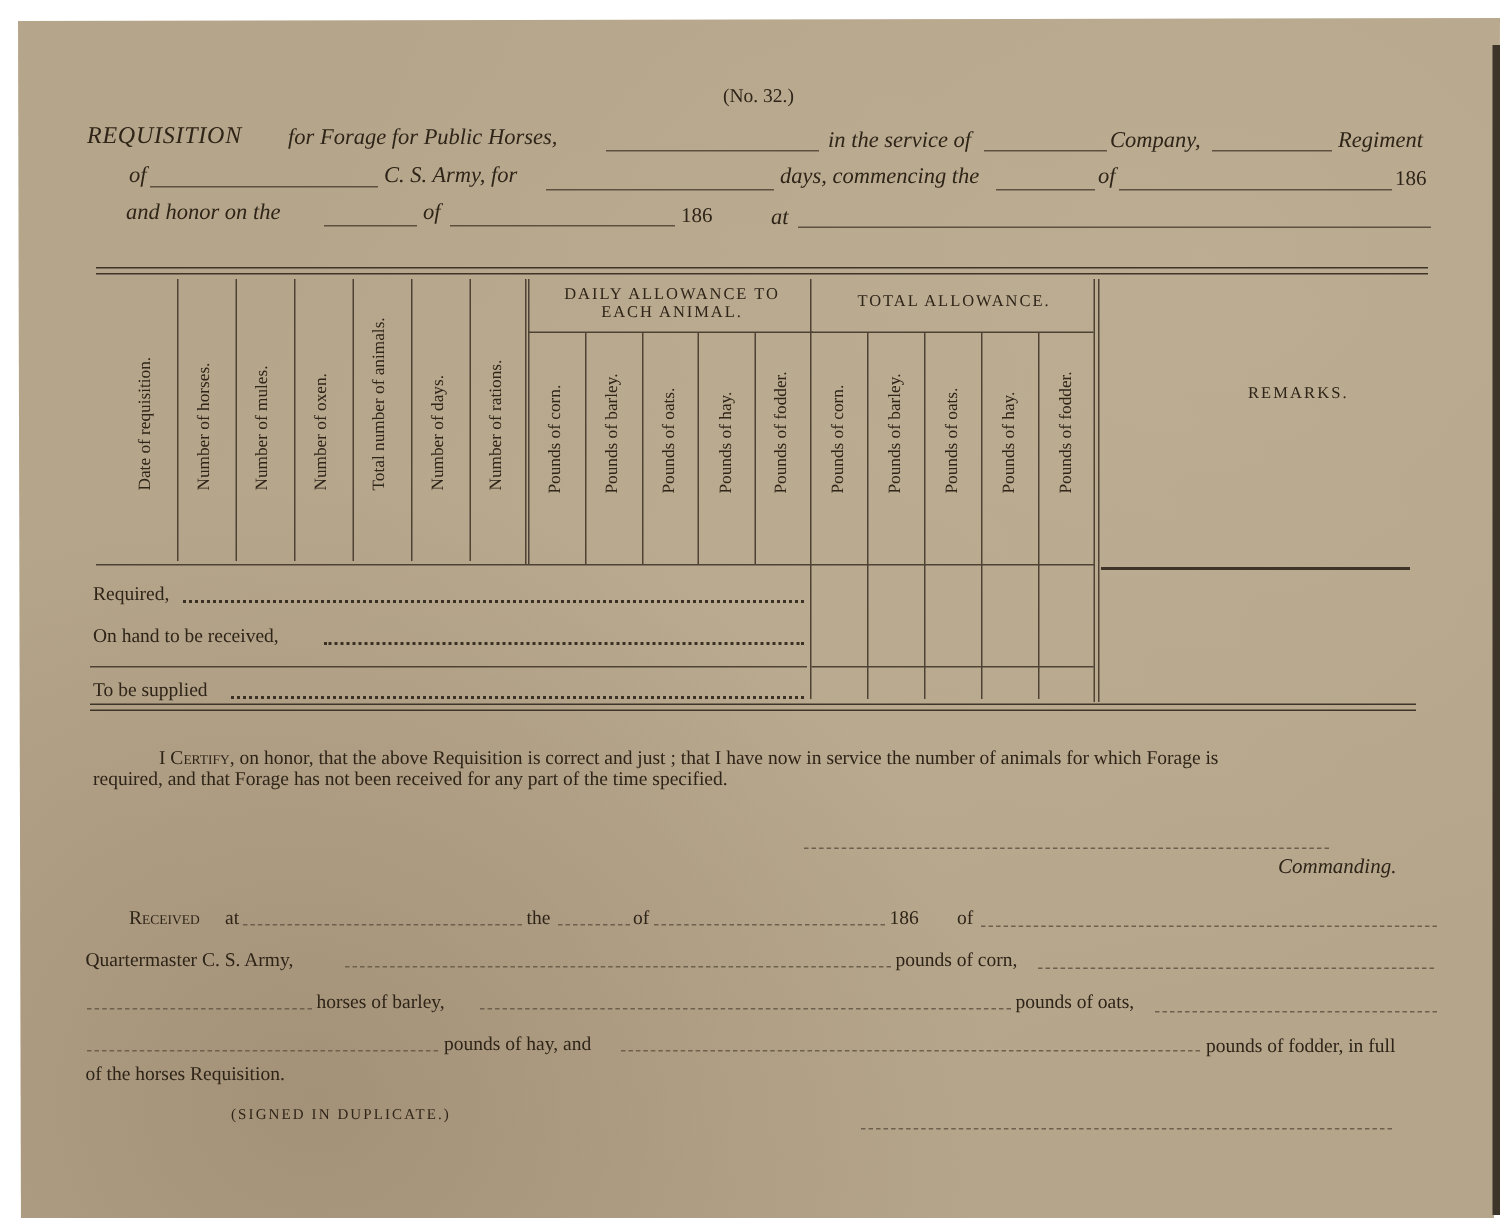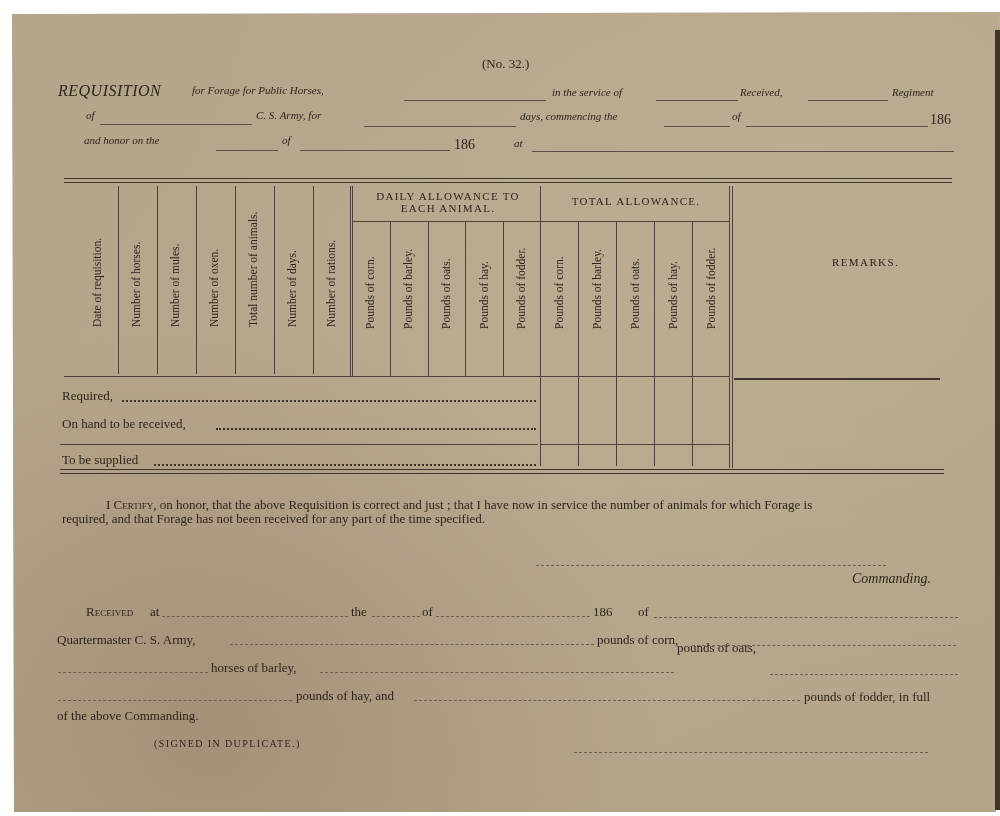--- a/index.html
+++ b/index.html
@@ -7,21 +7,21 @@
          font-family:"DejaVu Serif","Liberation Serif",serif; color:#2e2418; }
   .paper { position:absolute; left:12px; top:12px; width:988px; height:800px;
            background:#b5a58a;
            background-image:
              radial-gradient(ellipse at 20% 90%, rgba(150,130,105,0.55) 0%, rgba(0,0,0,0) 40%),
              radial-gradient(ellipse at 80% 20%, rgba(196,182,156,0.45) 0%, rgba(0,0,0,0) 55%),
              radial-gradient(ellipse at 50% 50%, rgba(190,176,150,0.35) 0%, rgba(0,0,0,0) 70%);
            clip-path: polygon(0 2px, 100% 0, 99.6% 100%, 0.2% 100%); }
   .right-edge { position:absolute; right:0; top:30px; width:5px; height:780px; background:#3d342a; }
   .abs { position:absolute; white-space:nowrap; }
-  .ital { font-family:"Liberation Serif","DejaVu Serif",serif; font-style:italic; font-size:11px; }
+  .ital { font-family:"Liberation Serif","DejaVu Serif",serif; font-style:italic; font-size:15px; }
   .rom { font-family:"Liberation Serif","DejaVu Serif",serif; font-size:13px; }
   .caps { font-family:"Liberation Serif","DejaVu Serif",serif; font-size:11px; letter-spacing:1.4px; }
   .line { position:absolute; height:0; border-bottom:1px solid #5e5040; }
   .dash { position:absolute; height:0; border-bottom:1px dashed #6e604e; }
   .dots { position:absolute; height:0; border-bottom:2px dotted #3a3024; }
   .vline { position:absolute; width:0; border-left:1px solid #4e4234; }
   .hline { position:absolute; height:0; border-top:1px solid #4e4234; }
   .dbl { position:absolute; height:3px; border-top:1px solid #3e3428; border-bottom:1px solid #3e3428; }
   .vlab { position:absolute; transform:rotate(-90deg); transform-origin:left top; white-space:nowrap;
           font-family:"Liberation Serif","DejaVu Serif",serif; font-size:11.5px; }
@@ -34,21 +34,21 @@
 <div class="paper"></div>
 <div class="right-edge"></div>
 
 <div class="abs rom" style="left:482px;top:56px;font-size:13px;">(No. 32.)</div>
 
 <div class="abs ital" style="left:58px;top:82px;font-size:16px;letter-spacing:0.5px;">REQUISITION</div>
 <div class="abs ital" style="left:192px;top:84px;">for Forage for Public Horses,</div>
 <div class="line" style="left:404px;top:100px;width:142px;"></div>
 <div class="abs ital" style="left:552px;top:86px;">in the service of</div>
 <div class="line" style="left:656px;top:100px;width:82px;"></div>
-<div class="abs ital" style="left:740px;top:86px;">Received,</div>
+<div class="abs ital" style="left:740px;top:86px;">Company,</div>
 <div class="line" style="left:808px;top:100px;width:80px;"></div>
 <div class="abs ital" style="left:892px;top:86px;">Regiment</div>
 
 <div class="abs ital" style="left:86px;top:109px;">of</div>
 <div class="line" style="left:100px;top:124px;width:152px;"></div>
 <div class="abs ital" style="left:256px;top:109px;">C. S. Army, for</div>
 <div class="line" style="left:364px;top:126px;width:152px;"></div>
 <div class="abs ital" style="left:520px;top:110px;">days, commencing the</div>
 <div class="line" style="left:664px;top:126px;width:66px;"></div>
 <div class="abs ital" style="left:732px;top:110px;">of</div>
@@ -149,23 +149,23 @@
 <div class="dash" style="left:654px;top:617px;width:304px;"></div>
 
 <div class="abs rom" style="left:57px;top:632px;">Quartermaster C. S. Army,</div>
 <div class="dash" style="left:230px;top:644px;width:364px;"></div>
 <div class="abs rom" style="left:597px;top:632px;">pounds of corn,</div>
 <div class="dash" style="left:692px;top:645px;width:264px;"></div>
 
 <div class="dash" style="left:58px;top:672px;width:150px;"></div>
 <div class="abs rom" style="left:211px;top:660px;">horses of barley,</div>
 <div class="dash" style="left:320px;top:672px;width:354px;"></div>
-<div class="abs rom" style="left:677px;top:640px;">pounds of oats,</div>
+<div class="abs rom" style="left:677px;top:660px;">pounds of oats,</div>
 <div class="dash" style="left:770px;top:674px;width:188px;"></div>
 
 <div class="dash" style="left:58px;top:700px;width:234px;"></div>
 <div class="abs rom" style="left:296px;top:688px;">pounds of hay, and</div>
 <div class="dash" style="left:414px;top:700px;width:386px;"></div>
 <div class="abs rom" style="left:804px;top:689px;">pounds of fodder, in full</div>
 
-<div class="abs rom" style="left:57px;top:708px;">of the above Commanding.</div>
+<div class="abs rom" style="left:57px;top:708px;">of the horses Requisition.</div>
 <div class="abs caps" style="left:154px;top:738px;font-size:10px;">(SIGNED IN DUPLICATE.)</div>
 <div class="dash" style="left:574px;top:752px;width:354px;"></div>
 
 </body></html>

